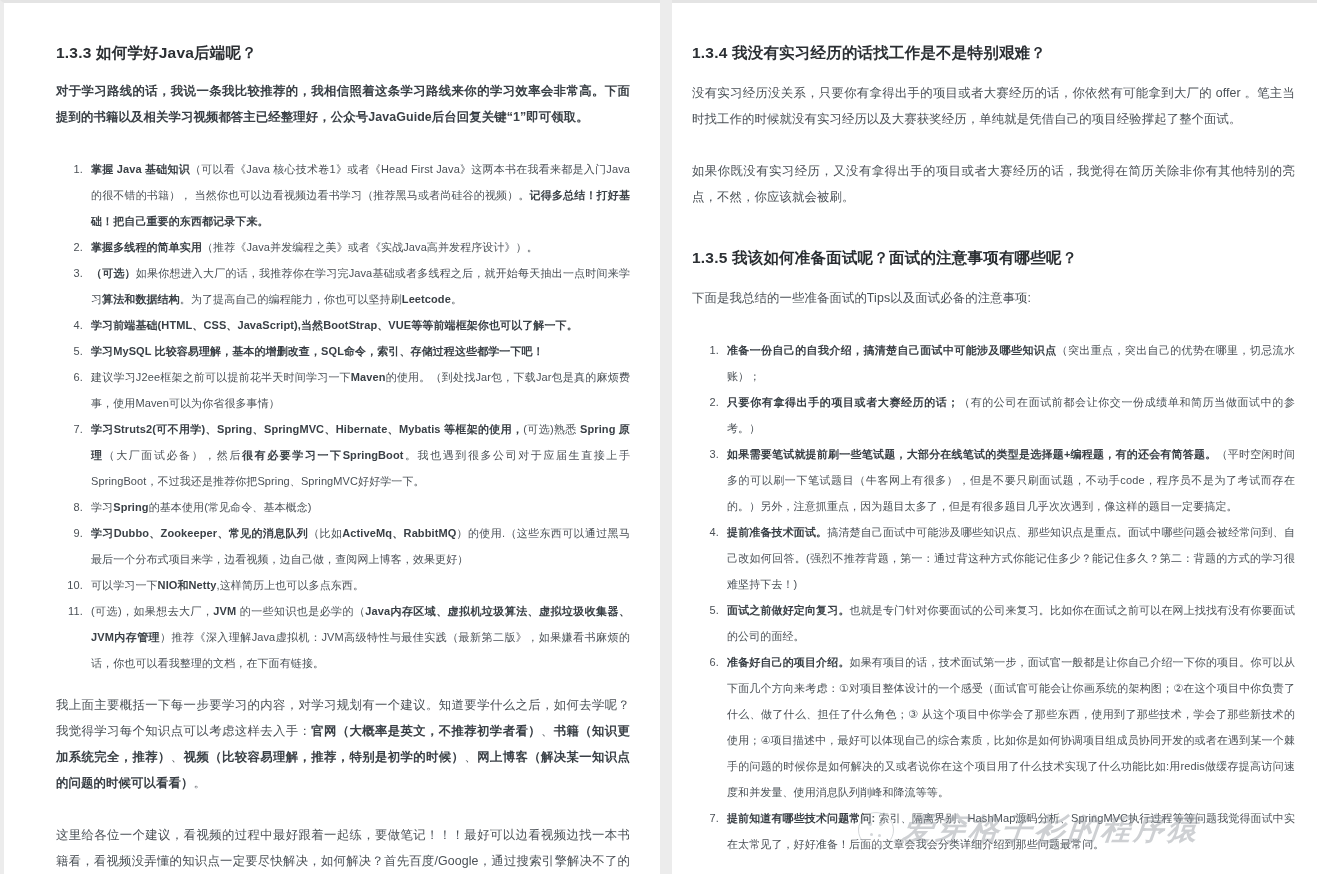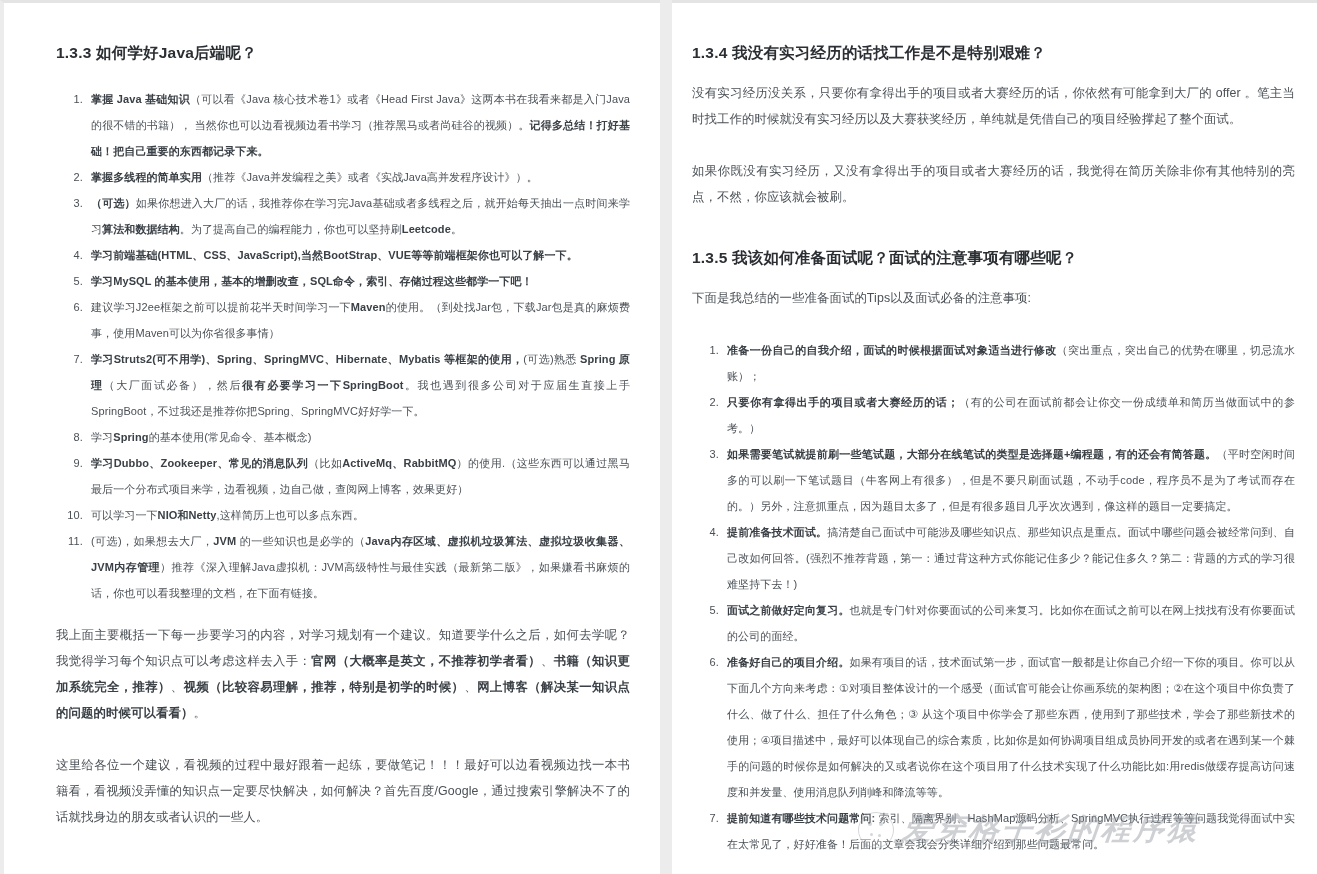--- a/index.html
+++ b/index.html
@@ -130,29 +130,30 @@
 </style>
 </head>
 <body>
 
 <div class="spread">
 
   <div class="page page-left">
 
     <h2 class="sec-title">1.3.3 如何学好Java后端呢？</h2>
 
+    <p class="para bold-lead">对于学习路线的话，我说一条我比较推荐的，我相信照着这条学习路线来你的学习效率会非常高。下面提到的书籍以及相关学习视频都答主已经整理好，公众号JavaGuide后台回复关键“1”即可领取。</p>
 
     <div class="spacer-8"></div>
 
     <ol class="list">
       <li><b>掌握 Java 基础知识</b>（可以看《Java 核心技术卷1》或者《Head First Java》这两本书在我看来都是入门Java的很不错的书籍）， 当然你也可以边看视频边看书学习（推荐黑马或者尚硅谷的视频）。<b>记得多总结！打好基础！把自己重要的东西都记录下来。</b></li>
       <li><b>掌握多线程的简单实用</b>（推荐《Java并发编程之美》或者《实战Java高并发程序设计》）。</li>
       <li><b>（可选）</b>如果你想进入大厂的话，我推荐你在学习完Java基础或者多线程之后，就开始每天抽出一点时间来学习<b>算法和数据结构</b>。为了提高自己的编程能力，你也可以坚持刷<b>Leetcode</b>。</li>
       <li><b>学习前端基础(HTML、CSS、JavaScript),当然BootStrap、VUE等等前端框架你也可以了解一下。</b></li>
-      <li><b>学习MySQL 的基本使用，基本的增删改查，SQL命令，索引、存储过程这些都学一下吧！</b></li>
+      <li><b>学习MySQL 比较容易理解，基本的增删改查，SQL命令，索引、存储过程这些都学一下吧！</b></li>
       <li>建议学习J2ee框架之前可以提前花半天时间学习一下<b>Maven</b>的使用。（到处找Jar包，下载Jar包是真的麻烦费事，使用Maven可以为你省很多事情）</li>
       <li><b>学习Struts2(可不用学)、<b>Spring、SpringMVC</b>、Hibernate、Mybatis 等框架的使用，</b>(可选)熟悉 <b>Spring 原理</b>（大厂面试必备），然后<b>很有必要学习一下<b>SpringBoot</b></b>。我也遇到很多公司对于应届生直接上手SpringBoot，不过我还是推荐你把Spring、SpringMVC好好学一下。</li>
       <li>学习<b>Spring</b>的基本使用(常见命令、基本概念)</li>
       <li><b>学习Dubbo、Zookeeper、常见的消息队列</b>（比如<b>ActiveMq、RabbitMQ</b>）的使用.（这些东西可以通过黑马最后一个分布式项目来学，边看视频，边自己做，查阅网上博客，效果更好）</li>
       <li>可以学习一下<b>NIO和Netty</b>,这样简历上也可以多点东西。</li>
       <li>(可选)，如果想去大厂，<b>JVM</b> 的一些知识也是必学的（<b>Java内存区域、虚拟机垃圾算法、虚拟垃圾收集器、JVM内存管理</b>）推荐《深入理解Java虚拟机：JVM高级特性与最佳实践（最新第二版》，如果嫌看书麻烦的话，你也可以看我整理的文档，在下面有链接。</li>
     </ol>
 
     <p class="para">我上面主要概括一下每一步要学习的内容，对学习规划有一个建议。知道要学什么之后，如何去学呢？我觉得学习每个知识点可以考虑这样去入手：<b>官网（大概率是英文，不推荐初学者看）</b>、<b>书籍（知识更加系统完全，推荐）</b>、<b>视频（比较容易理解，推荐，特别是初学的时候）</b>、<b>网上博客（解决某一知识点的问题的时候可以看看）</b>。</p>
 
@@ -176,21 +177,21 @@
 
     <div class="spacer-14"></div>
 
     <h2 class="sec-title">1.3.5 我该如何准备面试呢？面试的注意事项有哪些呢？</h2>
 
     <p class="para">下面是我总结的一些准备面试的Tips以及面试必备的注意事项:</p>
 
     <div class="spacer-8"></div>
 
     <ol class="list">
-      <li><b>准备一份自己的自我介绍，面试的时候根据面试对象适当进行修改</b>（突出重点，突出自己的优势在哪里，切忌流水账）；</li>
+      <li><b>准备一份自己的自我介绍，搞清楚自己面试中可能涉及哪些知识点</b>（突出重点，突出自己的优势在哪里，切忌流水账）；</li>
       <li><b>只要你有拿得出手的项目或者大赛经历的话；</b>（有的公司在面试前都会让你交一份成绩单和简历当做面试中的参考。）</li>
       <li><b>如果需要笔试就提前刷一些笔试题，大部分在线笔试的类型是选择题+编程题，有的还会有简答题。</b>（平时空闲时间多的可以刷一下笔试题目（牛客网上有很多），但是不要只刷面试题，不动手code，程序员不是为了考试而存在的。）另外，注意抓重点，因为题目太多了，但是有很多题目几乎次次遇到，像这样的题目一定要搞定。</li>
       <li><b>提前准备技术面试。</b>搞清楚自己面试中可能涉及哪些知识点、那些知识点是重点。面试中哪些问题会被经常问到、自己改如何回答。(强烈不推荐背题，第一：通过背这种方式你能记住多少？能记住多久？第二：背题的方式的学习很难坚持下去！)</li>
       <li><b>面试之前做好定向复习。</b>也就是专门针对你要面试的公司来复习。比如你在面试之前可以在网上找找有没有你要面试的公司的面经。</li>
       <li><b>准备好自己的项目介绍。</b>如果有项目的话，技术面试第一步，面试官一般都是让你自己介绍一下你的项目。你可以从下面几个方向来考虑：①对项目整体设计的一个感受（面试官可能会让你画系统的架构图；②在这个项目中你负责了什么、做了什么、担任了什么角色；③ 从这个项目中你学会了那些东西，使用到了那些技术，学会了那些新技术的使用；④项目描述中，最好可以体现自己的综合素质，比如你是如何协调项目组成员协同开发的或者在遇到某一个棘手的问题的时候你是如何解决的又或者说你在这个项目用了什么技术实现了什么功能比如:用redis做缓存提高访问速度和并发量、使用消息队列削峰和降流等等。</li>
       <li><b>提前知道有哪些技术问题常问:</b> 索引、隔离界别、HashMap源码分析、SpringMVC执行过程等等问题我觉得面试中实在太常见了，好好准备！后面的文章会我会分类详细介绍到那些问题最常问。</li>
 
     </ol>
 
     <div class="watermark">

